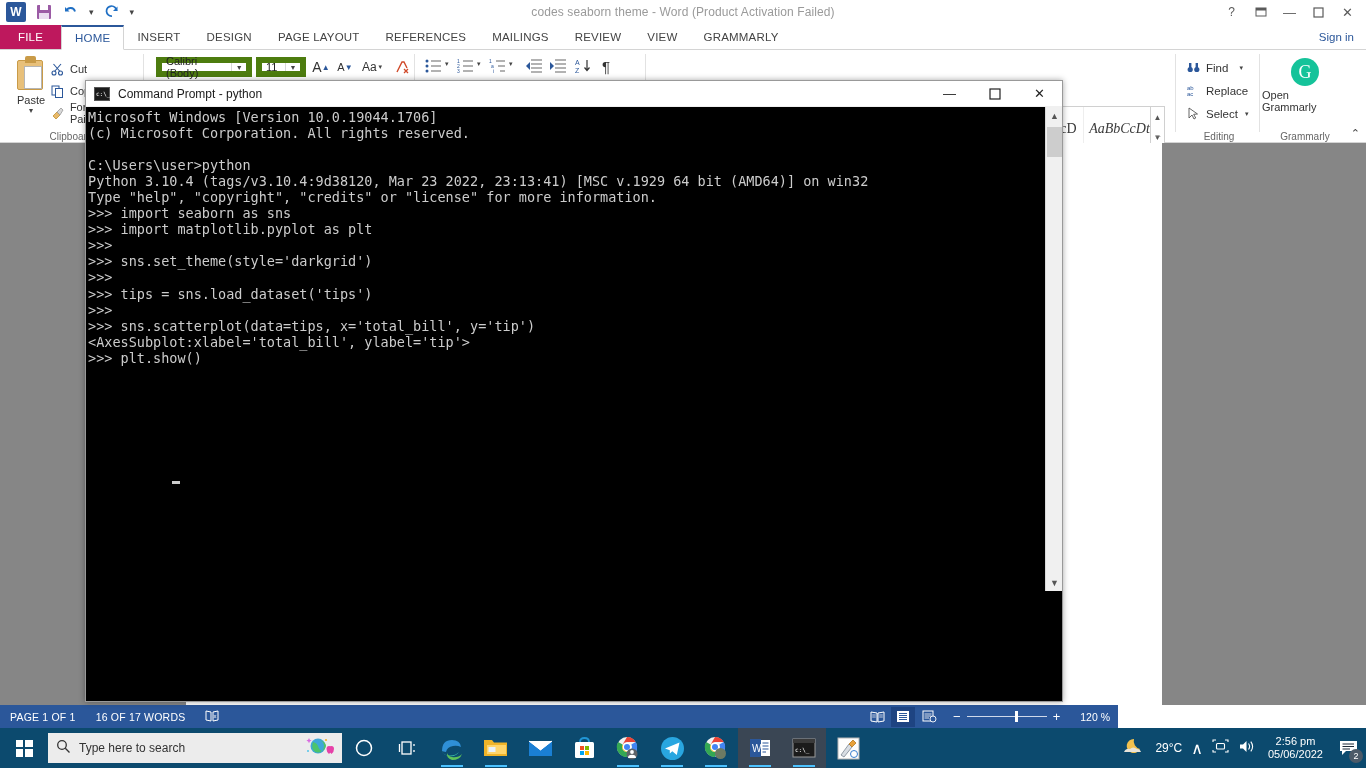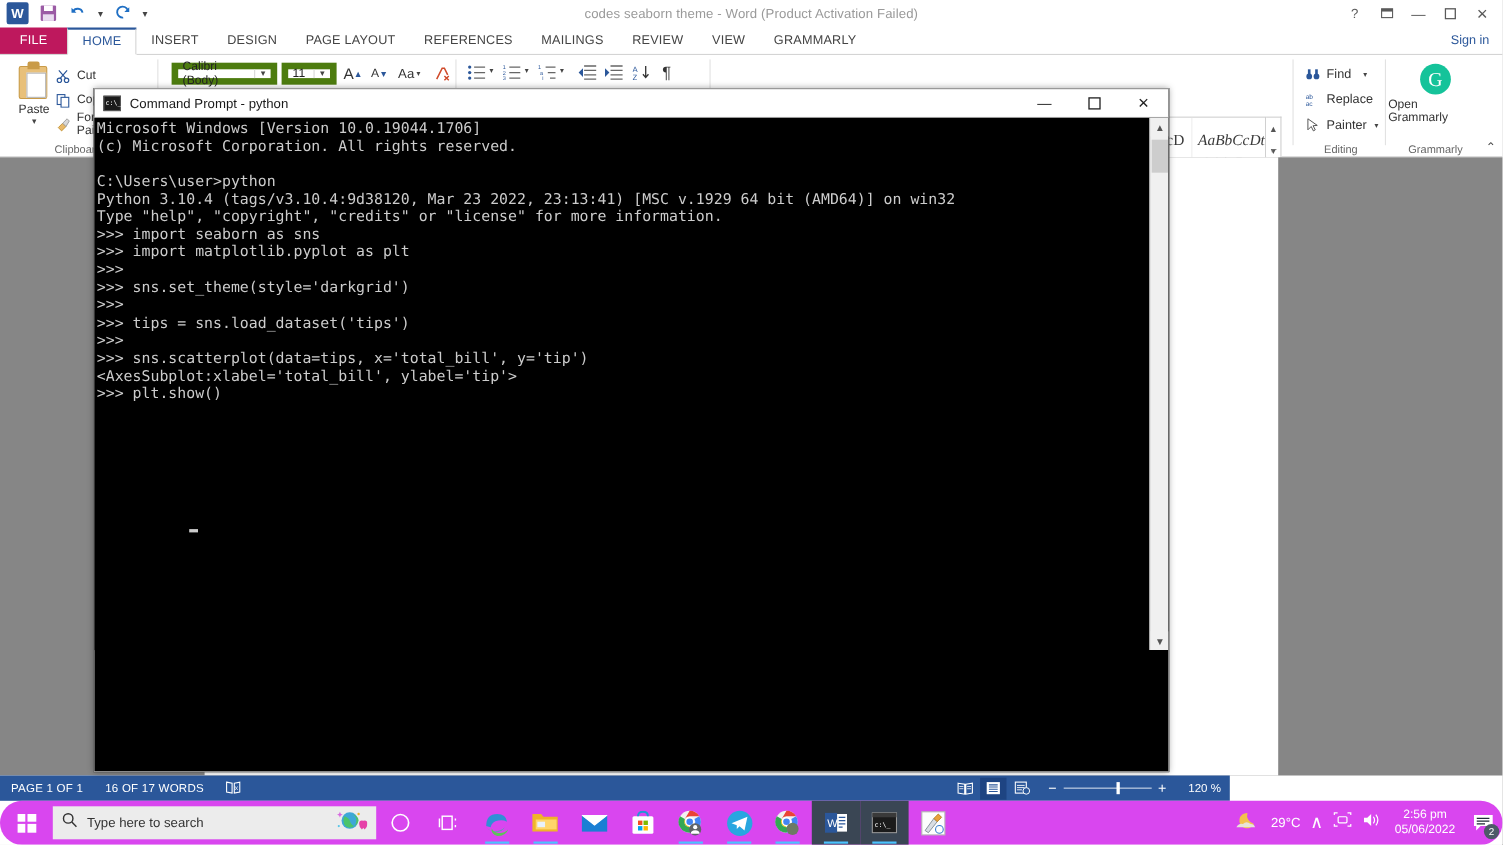--- a/index.html
+++ b/index.html
@@ -211,21 +211,21 @@
     border-left:1px solid #d9d9d9;
   }
   .cs-btn { width:17px; height:17px; display:flex; align-items:center; justify-content:center;
             font-size:9px; color:#555; background:#f0f0f0; }
   .cs-btn.bot { position:absolute; bottom:0; }
   .cs-thumb { position:absolute; top:20px; left:1px; width:15px; height:30px; background:#cdcdcd; }
 
   
   .taskbar {
     position:absolute; top:728px; left:0; width:1366px; height:40px;
-    background:#d946ef; display:flex; align-items:center;border-radius:20px;
+    background:#0c4a6e; display:flex; align-items:center;
   }
   .start-btn { width:48px; height:40px; display:flex; align-items:center; justify-content:center; }
   .win-glyph { width:17px; height:17px; display:grid; grid-template-columns:1fr 1fr; grid-template-rows:1fr 1fr; gap:2px; }
   .win-glyph div { background:#fff; }
   .search-box {
     width:294px; height:30px; background:#ececec; display:flex; align-items:center;
     padding:0 8px; gap:8px;
   }
   .search-ph { font-size:12px; color:#333; flex:1; }
   .tb-icons { display:flex; align-items:center; height:40px; }
@@ -495,21 +495,21 @@
                 </svg>
             </span>
             <span>Replace</span>
           </div>
           <div class="edit-cmd">
             <span class="mini-ico">
               <svg width="13" height="13" viewBox="0 0 13 13">
                   <path d="M2 1 L2 11 L5 8 L7 12 L8.7 11 L6.7 7.3 L10.5 7 Z" fill="#fff" stroke="#555" stroke-width="0.9"></path>
                 </svg>
             </span>
-            <span>Painter</span>
+            <span>Select</span>
             <span style="font-size:7px;color:#444;margin-left:2px;">▾</span>
           </div>
         </div>
         <div class="rgroup-label">Editing</div>
       </div>
       <div class="grp-sep" style="left:1259px;"></div>
 
       <div class="rgroup" style="left:1262px; width:86px;">
         <div style="position:absolute; left:0; top:8px; width:86px; ">
           <div class="gram-circle"></div>

